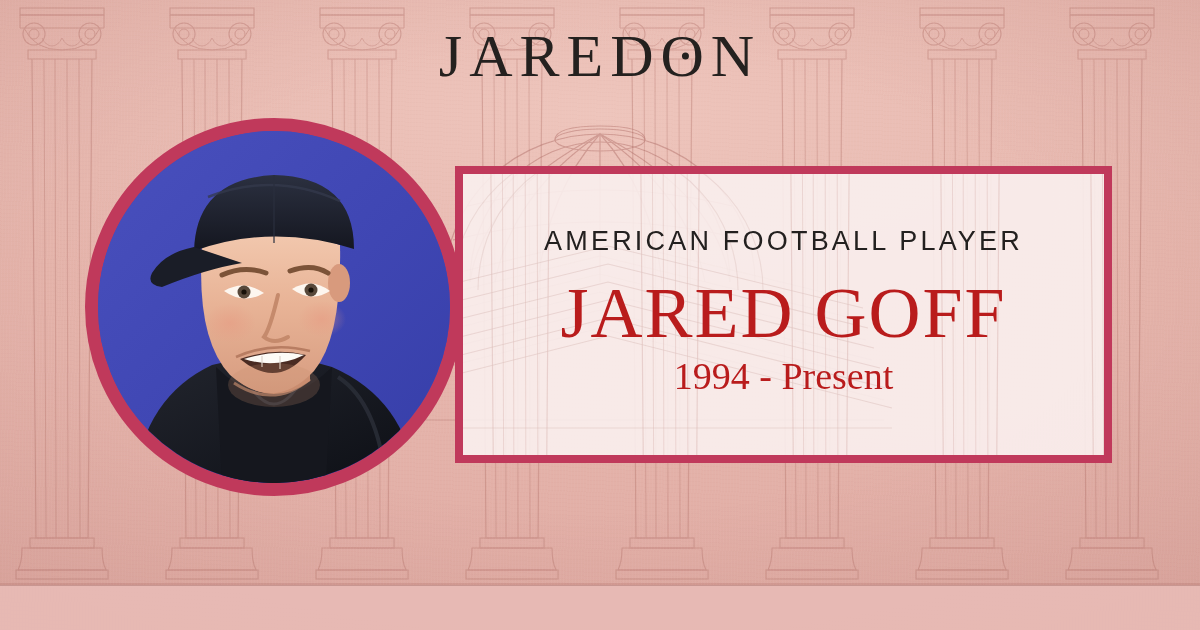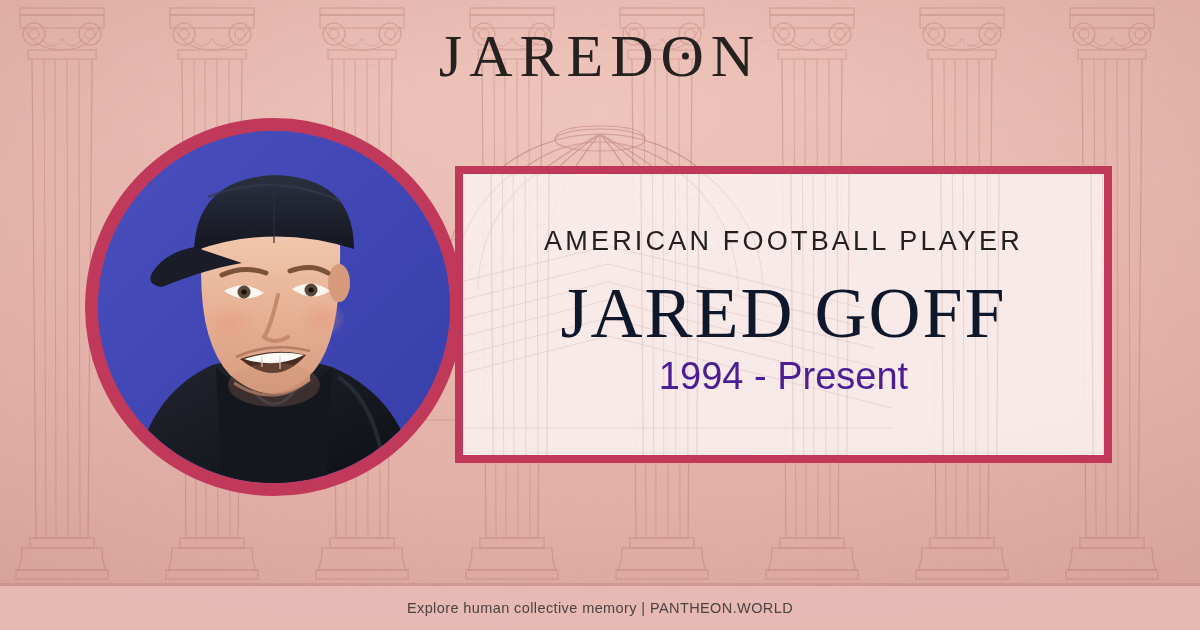--- a/index.html
+++ b/index.html
@@ -110,30 +110,30 @@
     color:#23201f;
     text-align:center;
     line-height:1;
     margin-bottom:22px;
     white-space:nowrap;
   }
   .person-name {
     font-family:"Liberation Serif", serif;
     font-size:72px;
     letter-spacing:2px;
-    color:#0f172a;
+    color:#b91c1c;
     text-align:center;
     line-height:1;
     margin-bottom:8px;
     white-space:nowrap;
   }
   .lifespan {
-    font-family:Liberation Sans, sans-serif;
+    font-family:Liberation Serif, serif;
     font-size:38px;
-    color:#4c1d95;
+    color:#b91c1c;
     text-align:right;
     line-height:1;
     white-space:nowrap;
   }
 
   
   .footer-band {
     position:absolute;
     left:0; right:0; bottom:0;
     height:45px;
@@ -339,15 +339,14 @@
     </div>
 
     <div class="info-card-inner">
       <div class="occupation">AMERICAN FOOTBALL PLAYER</div>
       <div class="person-name">JARED GOFF</div>
       <div class="lifespan">1994 - Present</div>
     </div>
   </div>
 
   <div class="footer-band"></div>
-  <div class="footer-text">Explore human collective memory | PANTHEON.WORLD</div>
 
 </div>
 
 </body></html>

